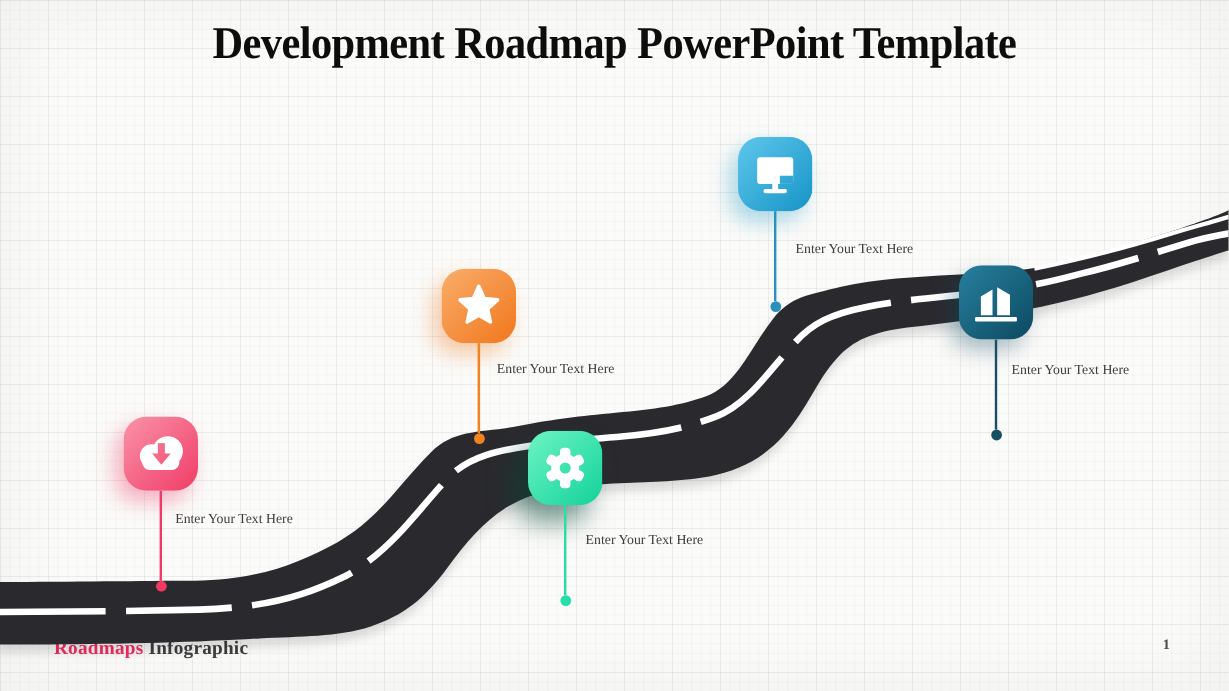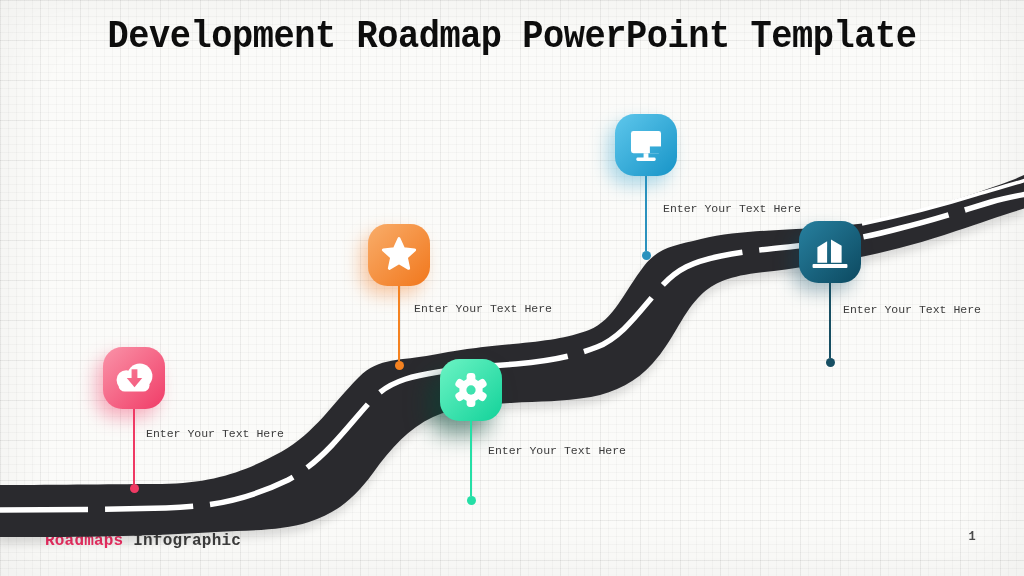--- a/index.html
+++ b/index.html
@@ -1,18 +1,18 @@
 <!DOCTYPE html>
 <html><head>
 <meta charset="utf-8">
 <style>
   html,body{margin:0;padding:0;}
   .slide{
     position:relative; width:1024px; height:576px; overflow:hidden;
-    font-family:Liberation Mono, monospace;
+    font-family:Liberation Serif, serif;
     background-color:#fbfbf9;
     background-image:
       linear-gradient(rgba(110,110,110,.07) 1px, transparent 1px),
       linear-gradient(90deg, rgba(110,110,110,.07) 1px, transparent 1px),
       linear-gradient(rgba(110,110,110,.045) 1px, transparent 1px),
       linear-gradient(90deg, rgba(110,110,110,.045) 1px, transparent 1px);
     background-size:40px 40px, 40px 40px, 8px 8px, 8px 8px;
     box-shadow:inset 0 0 70px rgba(0,0,0,.05);
   }
   .title{

